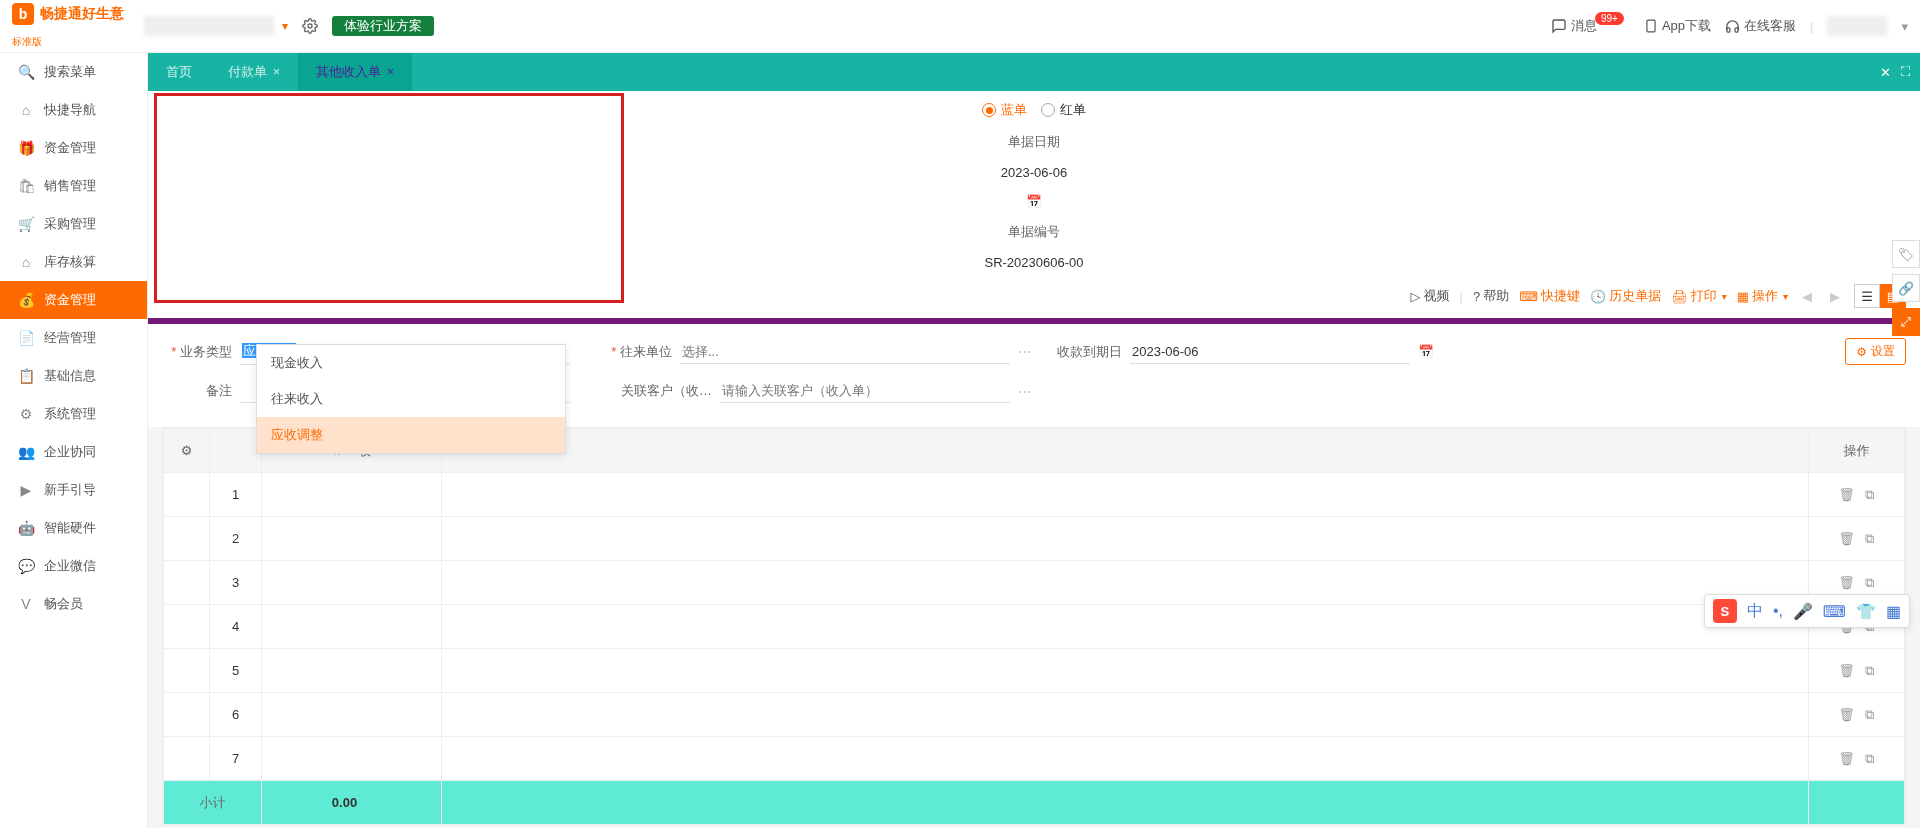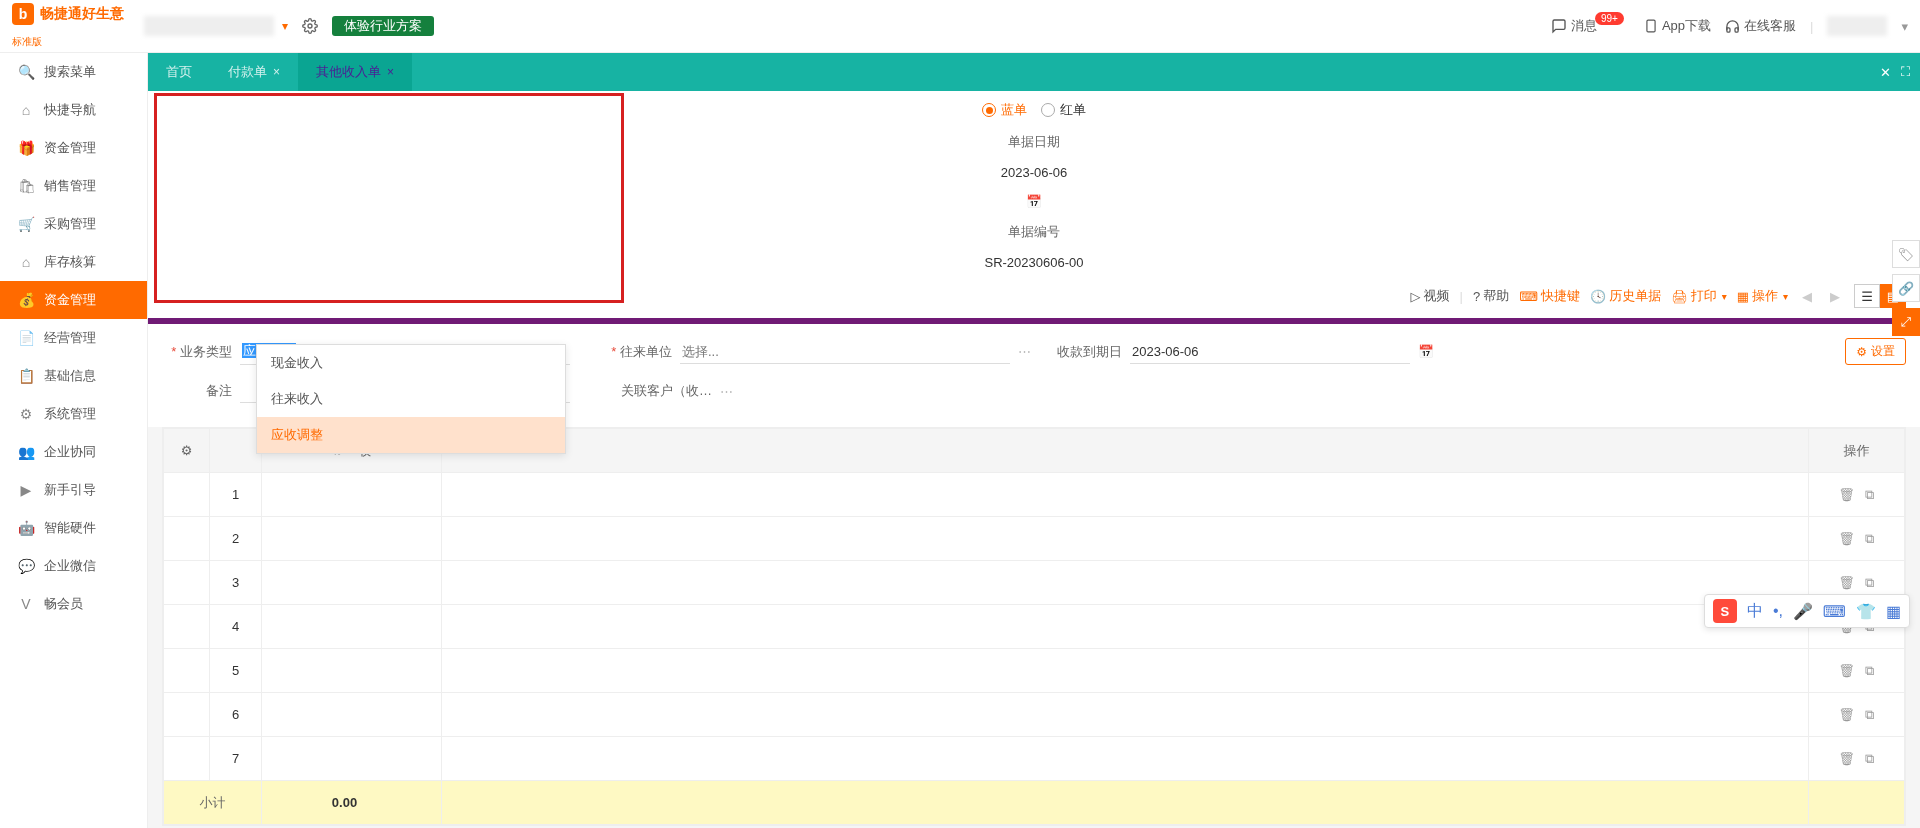--- a/index.html
+++ b/index.html
@@ -85,21 +85,21 @@
 .grid-wrap { background: #fff; margin: 0 14px 14px 14px; border: 1px solid #eee; }
 .grid { width: 100%; border-collapse: collapse; }
 .grid th, .grid td { border: 1px solid #eee; padding: 0; height: 44px; font-size: 13px; text-align: center; }
 .grid th { background: #f5f5f5; color: #666; font-weight: normal; }
 .col-gear { width: 46px; }
 .col-num { width: 52px; }
 .col-amt { width: 180px; }
 .col-ops { width: 96px; }
 .col-data { }
 .row-icon { color: #999; cursor: pointer; margin: 0 5px; }
-.subtotal-row td { background: #fef9c3; margin-top: 9px; }
+.subtotal-row td { background: #5eead4; margin-top: 9px; }
 .subtotal-label { text-align: center; color: #666; }
 .amt-val { text-align: right; padding-right: 14px !important; font-weight: bold; }
 
 
 .float-right { position: fixed; right: 0; top: 240px; display: flex; flex-direction: column; gap: 6px; }
 .float-btn { width: 28px; height: 28px; background: #fff; border: 1px solid #ddd; display: flex; align-items: center; justify-content: center; cursor: pointer; color: #888; }
 .float-btn.active { background: #ff6a00; color: #fff; border-color: #ff6a00; }
 
 
 .red-box { position: absolute; border: 3px solid #d62020; pointer-events: none; z-index: 200; }
@@ -331,20 +331,21 @@
             </button>
         </div>
       </div>
       <div class="form-row">
         <div class="form-group" style="width:430px;">
           <span class="f-label">备注</span>
           <input class="f-input w330" style="">
         </div>
         <div class="form-group" style="width:430px;">
           <span class="f-label" style="width:110px">关联客户（收…</span>
+          <input class="f-input" style="width: 290px;" placeholder="请输入关联客户（收入单）">
           <span class="dots-icon">⋯</span>
         </div>
       </div>
 
       <div class="dropdown" style="left:108px; top:20px;">
         <div class="dd-item">现金收入</div>
         <div class="dd-item">往来收入</div>
         <div class="dd-item highlight">应收调整</div>
       </div>
     </div>

